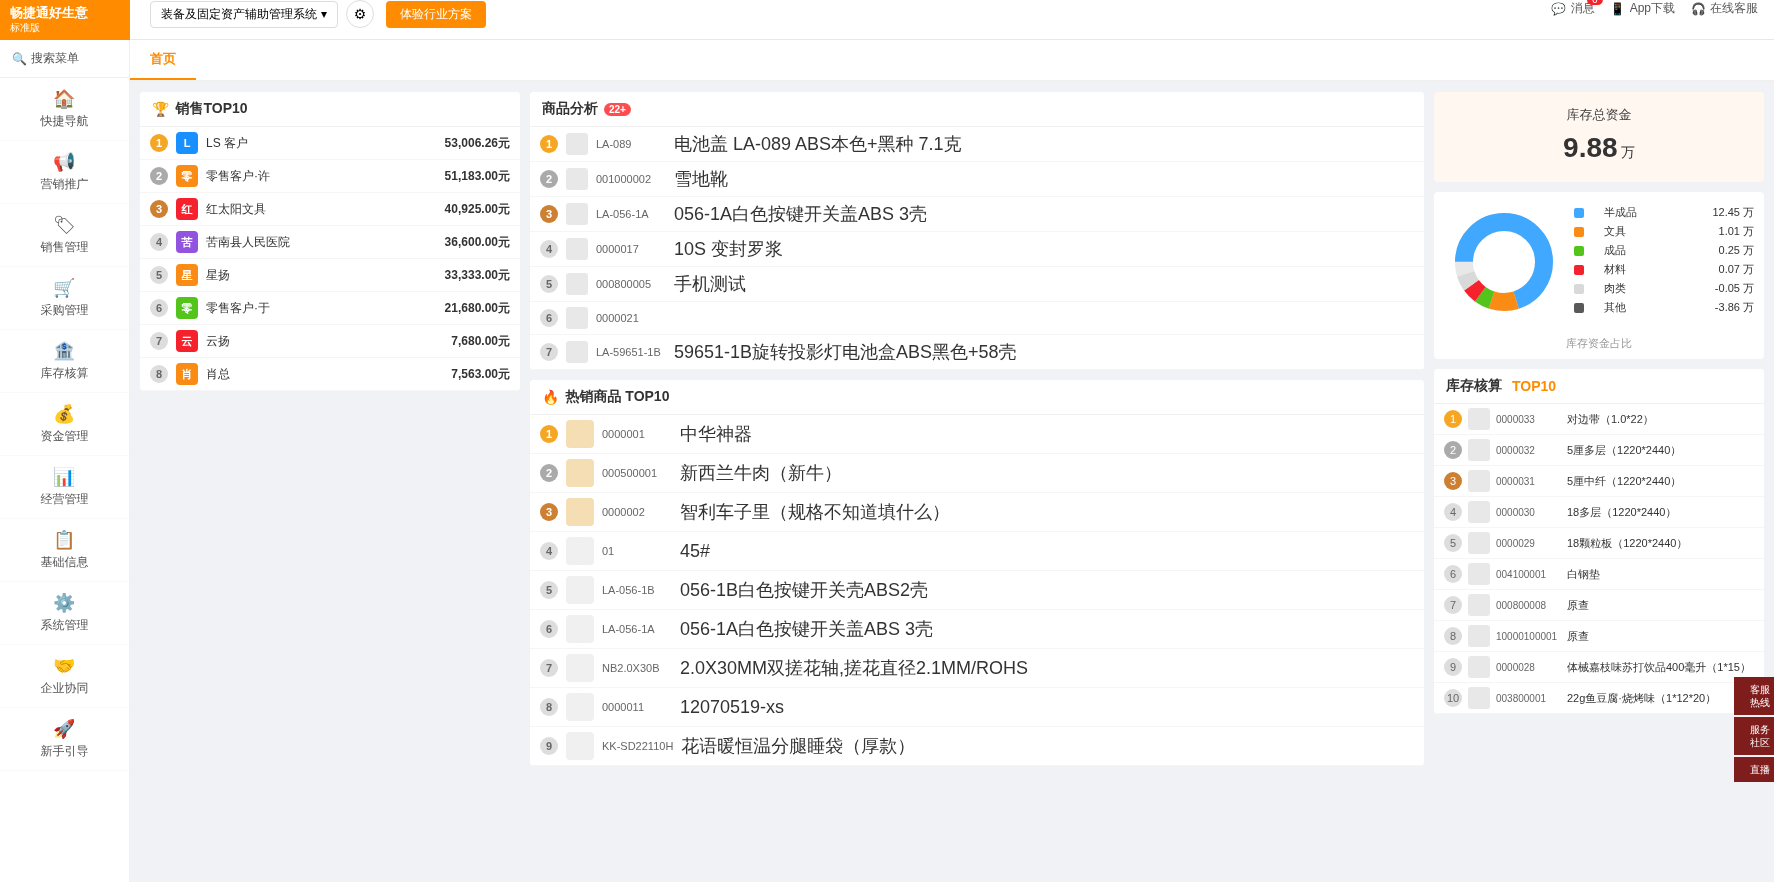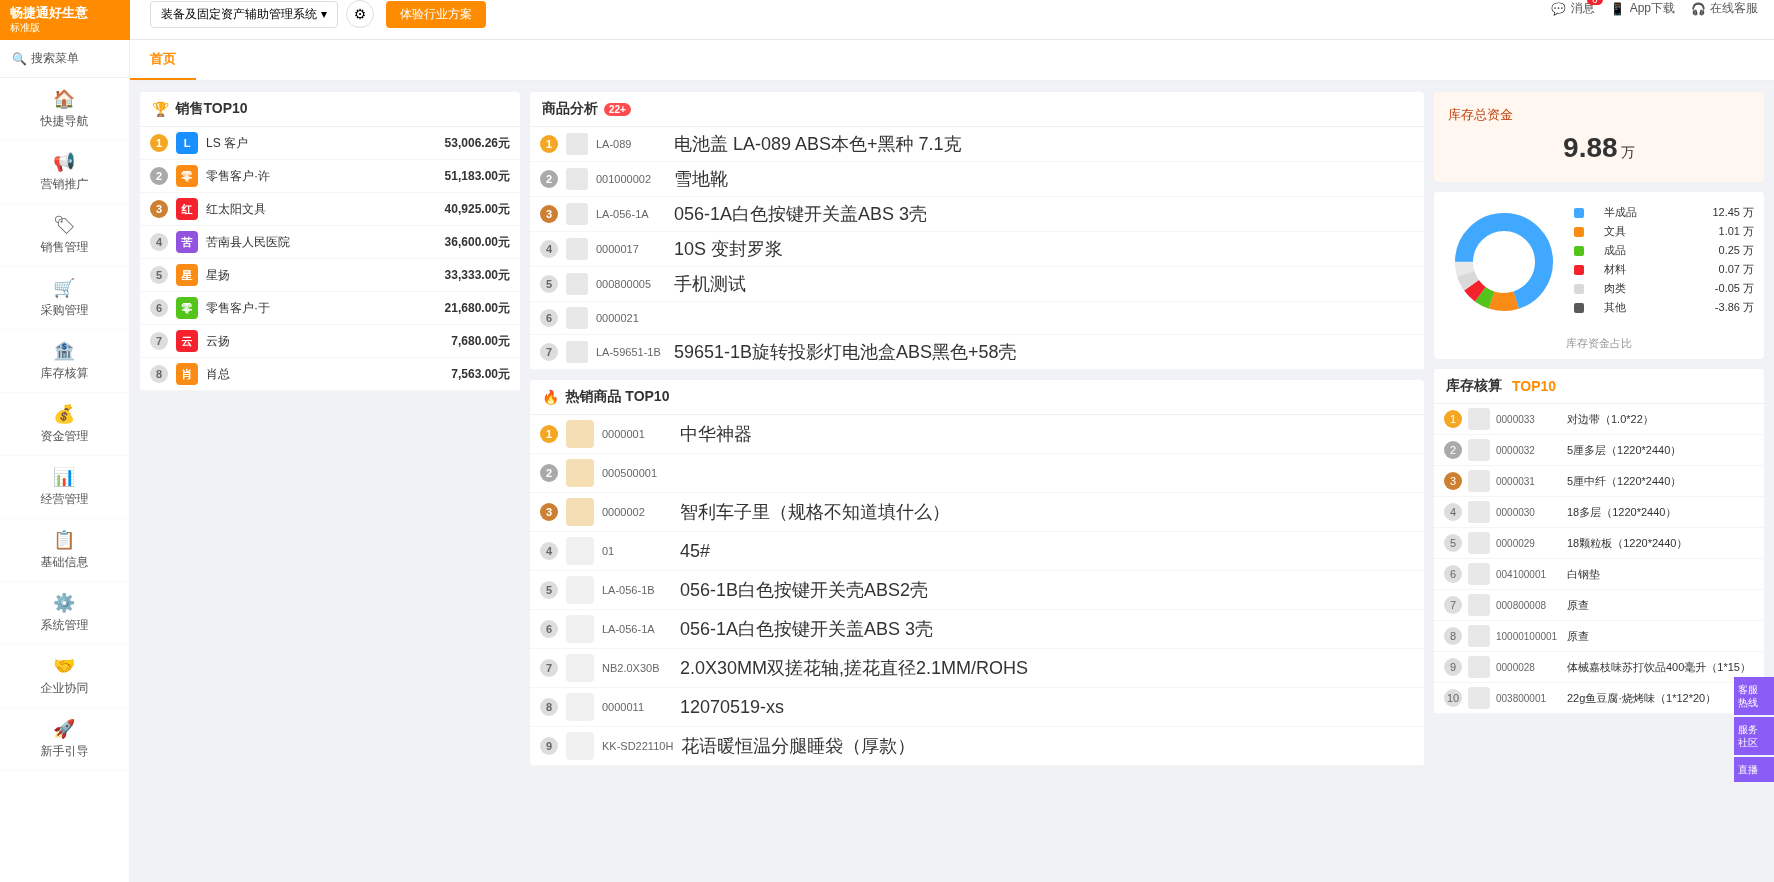--- a/index.html
+++ b/index.html
@@ -226,21 +226,21 @@
     .prod-code { font-size: 11px; color: #666; min-width: 70px; }
     .prod-name { flex: 1; font-size: 18px; color: #333; }
 
     
     .inventory-card {
       background: #fff7f0;
       border-radius: 4px;
       padding: 14px;
       margin-bottom: 10px;
     }
-    .inventory-title { font-size: 13px; color: #c2410c; margin-bottom: 8px; text-align: left; }
+    .inventory-title { font-size: 13px; color: #404040; margin-bottom: 8px; text-align: center; }
     .inventory-amount { font-size: 28px; font-weight: bold; color: #333; text-align: center; }
     .inventory-unit { font-size: 14px; color: #333; }
 
     
     .chart-area {
       display: flex;
       align-items: center;
       padding: 10px;
       gap: 10px;
     }
@@ -295,25 +295,25 @@
     
     .float-service {
       position: fixed;
       right: 0; bottom: 100px;
       display: flex;
       flex-direction: column;
       gap: 2px;
       z-index: 200;
     }
     .float-btn {
-      background: #8b5cf6;
+      background: #7f1d1d;
       color: #fff;
       width: 40px;
       padding: 6px 4px;
-      text-align: left;
+      text-align: right;
       font-size: 10px;
       cursor: pointer;
       line-height: 1.3;
     }
 
     .section-title-bar {
       background: #fff;
       padding: 8px 12px;
       font-size: 14px;
       font-weight: bold;
@@ -548,20 +548,21 @@
             <div class="hot-prod-row">
     <span class="rank-num gold">1</span>
     <div class="prod-img" style="background:#f5deb3;"></div>
     <span class="prod-code">0000001</span>
     <span class="prod-name">中华神器</span>
   </div>
             <div class="hot-prod-row">
     <span class="rank-num silver">2</span>
     <div class="prod-img" style="background:#f5deb3;"></div>
     <span class="prod-code">000500001</span>
+    <span class="prod-name">新西兰牛肉（新牛）</span>
   </div>
             <div class="hot-prod-row">
     <span class="rank-num bronze">3</span>
     <div class="prod-img" style="background:#f5deb3;"></div>
     <span class="prod-code">0000002</span>
     <span class="prod-name">智利车子里（规格不知道填什么）</span>
   </div>
             <div class="hot-prod-row">
     <span class="rank-num">4</span>
     <div class="prod-img" style=""></div>

